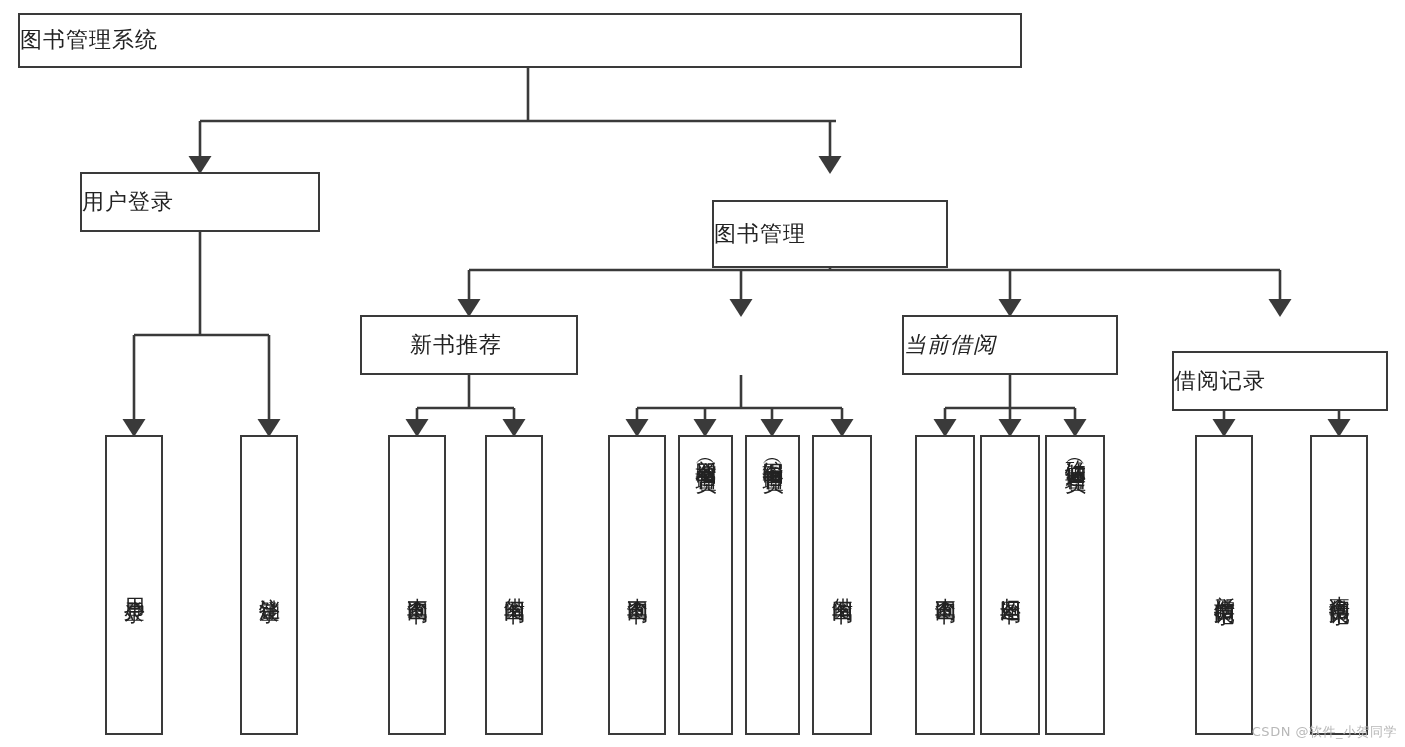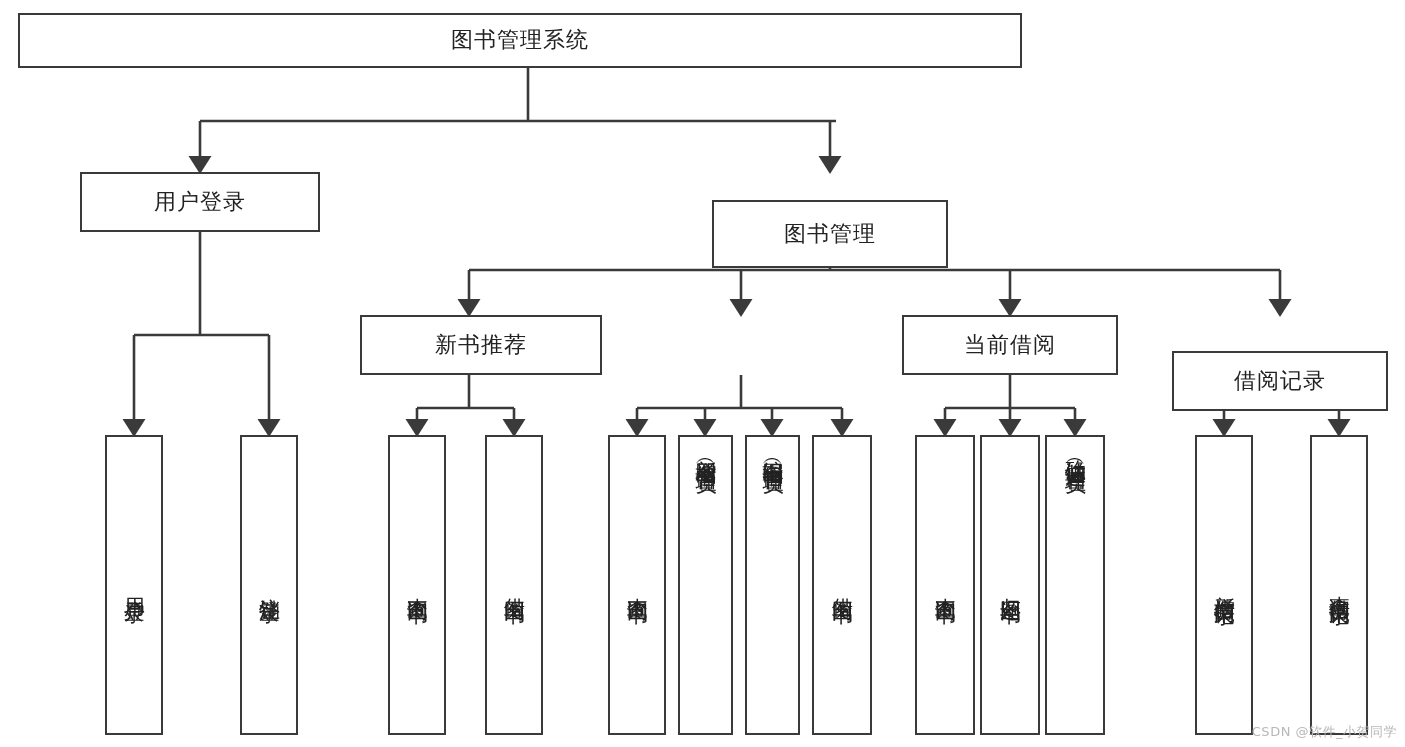--- a/index.html
+++ b/index.html
@@ -22,21 +22,20 @@
     height:747px;
     pointer-events:none;
   }
   .node{
     position:absolute;
     box-sizing:border-box;
     background:#ffffff;
     border:2px solid #3a3a3a;
     display:flex;
     align-items:center;
-    justify-content:center;
     text-align:center;
   }
   .node.horiz{
     font-size:22px;
     line-height:1.2;
     letter-spacing:1px;
   }
   .node.vert{
     writing-mode:vertical-rl;
     text-orientation:upright;
@@ -123,24 +122,24 @@
     <span>图书管理系统</span>
   </div>
 
   <div class="node horiz" style="left:80px;top:172px;width:240px;height:60px;">
     <span>用户登录</span>
   </div>
   <div class="node horiz" style="left:712px;top:172px;width:236px;height:68px;margin-top:28px;">
     <span>图书管理</span>
   </div>
 
-  <div class="node horiz" style="left:360px;top:315px;width:242px;height:60px;">
+  <div class="node horiz" style="left:360px;top:315px;width:218px;height:60px;padding-left:48px;">
     <span>新书推荐</span>
   </div>
-  <div class="node horiz" style="left:902px;top:315px;width:216px;height:60px;">
+  <div class="node horiz" style="left:902px;top:315px;width:216px;height:60px;font-style:italic;">
     <span>当前借阅</span>
   </div>
   <div class="node horiz" style="left:1172px;top:315px;width:216px;height:60px;margin-top:36px;">
     <span>借阅记录</span>
   </div>
 
   <div class="node vert" style="left:105px;top:435px;width:58px;height:300px;">
     <span>用户登录</span>
   </div>
   <div class="node vert" style="left:240px;top:435px;width:58px;height:300px;">

